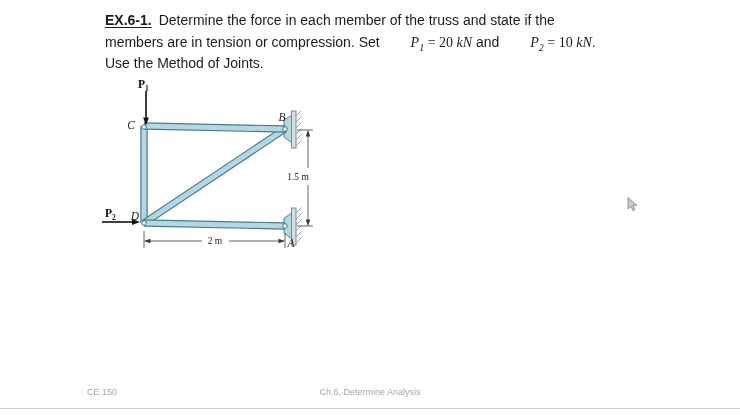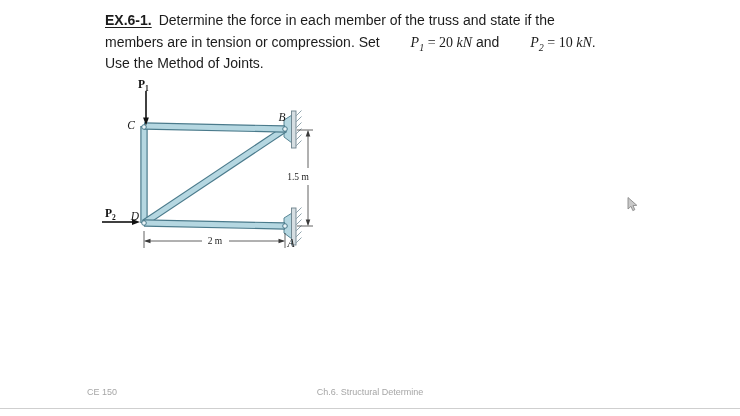--- a/index.html
+++ b/index.html
@@ -144,21 +144,21 @@
 
       <text class="jlabel" x="36" y="54" text-anchor="middle">C</text>
       <text class="jlabel" x="187" y="46" text-anchor="middle">B</text>
       <text class="jlabel" x="40" y="145" text-anchor="middle">D</text>
       <text class="jlabel" x="196" y="172" text-anchor="middle">A</text>
     </svg>
   </div>
 
   <div class="footer">
     <span class="f-left">CE 150</span>
-    <span class="f-center">Ch.6. Structural Determine</span>
+    <span class="f-center">Ch.6. Determine Analysis</span>
     <span class="f-right">12</span>
   </div>
   <div class="bottom-rule"></div>
 
   <div class="cursor">
     <svg width="12" height="16" viewBox="0 0 12 16" xmlns="http://www.w3.org/2000/svg">
       <polygon points="1,0.5 1,12 4,9.3 5.8,13.6 7.8,12.7 6,8.6 9.8,8.3" fill="#c9c9c9" stroke="#8a8a8a" stroke-width="0.9"></polygon>
     </svg>
   </div>
 

